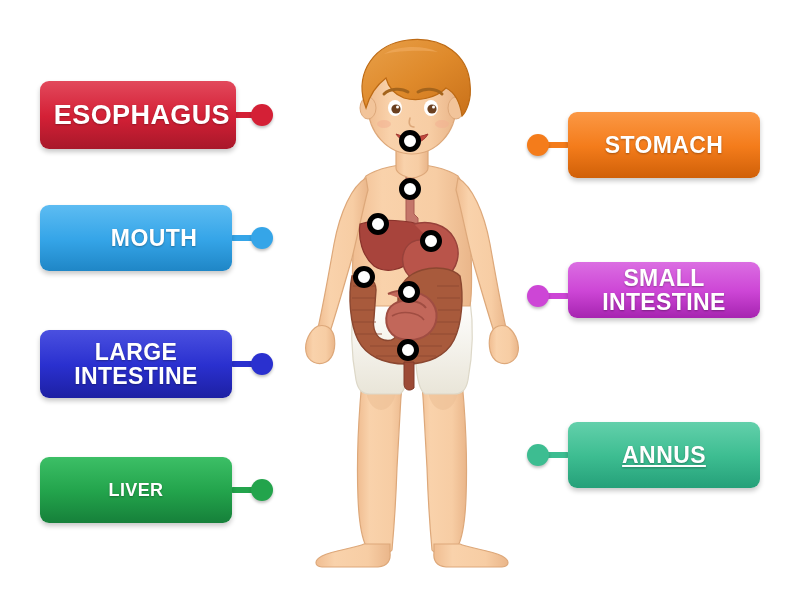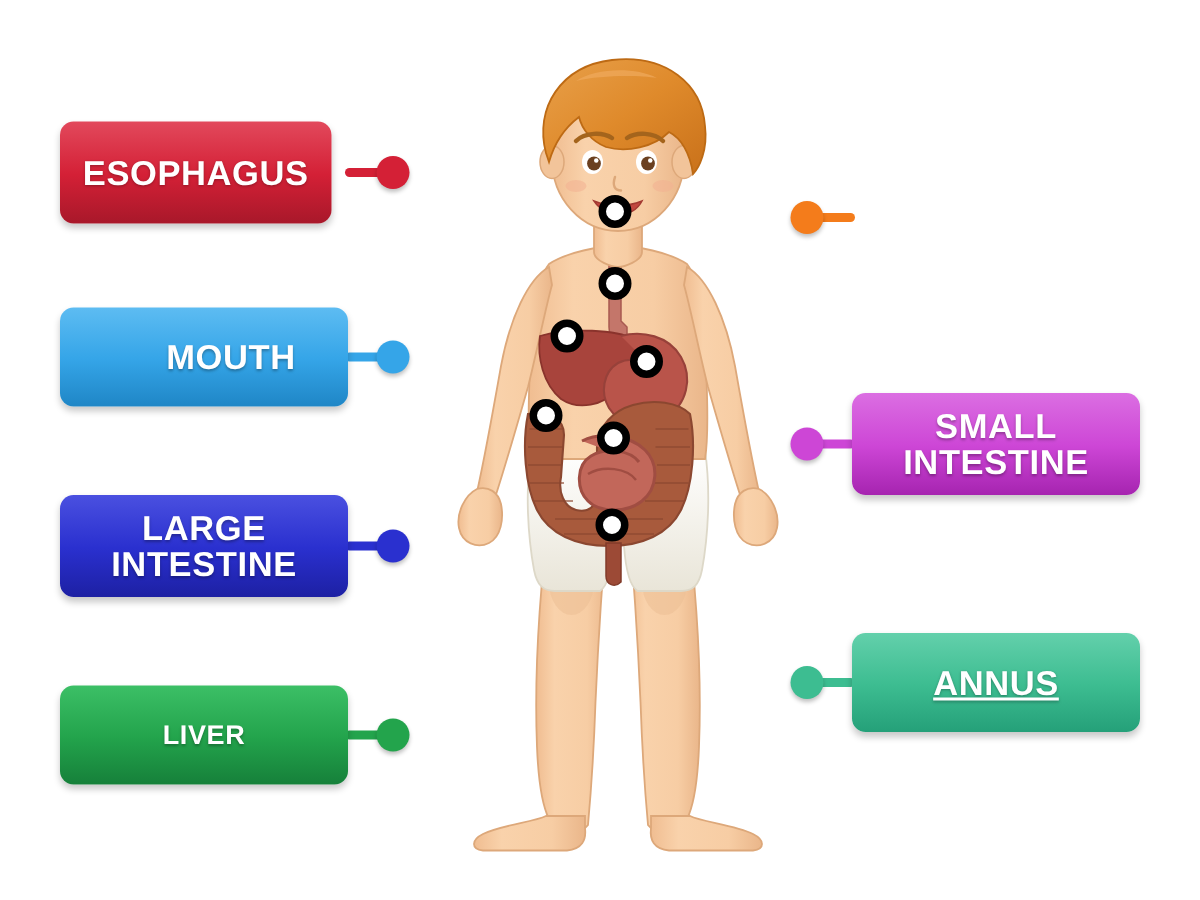--- a/index.html
+++ b/index.html
@@ -166,22 +166,22 @@
 
       <path d="M100 106 C108 118 126 118 132 106 C122 110 110 110 100 106 Z" fill="#c2483f" stroke="#a33a32" stroke-width="1"></path>
 
       <ellipse cx="88" cy="96" rx="7" ry="4" fill="#f3b191" opacity="0.55"></ellipse>
       <ellipse cx="146" cy="96" rx="7" ry="4" fill="#f3b191" opacity="0.55"></ellipse>
     </svg>
   </div>
 
   <div class="connector" style="left:230px;top:112px;width:28px;background:#d42036;"></div>
   <div class="knob" style="left:251px;top:104px;background:#d42036;"></div>
-  <div class="label-card" style="left:40px;top:81px;width:181px;height:68px;font-size:23px;
-              background:linear-gradient(180deg,#e2495c 0%,#d42036 52%,#a8182a 100%);">
+  <div class="label-card" style="left:40px;top:81px;width:196px;height:68px;font-size:27px;
+              background:linear-gradient(180deg,#e2495c 0%,#d42036 52%,#a8182a 100%);justify-content:flex-end;">
     <span class="txt">ESOPHAGUS</span>
   </div>
 
   <div class="connector" style="left:230px;top:235px;width:28px;background:#35a5e8;"></div>
   <div class="knob" style="left:251px;top:227px;background:#35a5e8;"></div>
   <div class="label-card" style="left:40px;top:205px;width:192px;height:66px;font-size:23px;
               background:linear-gradient(180deg,#5dbcf2 0%,#35a5e8 52%,#1f86c6 100%);padding-left:36px;">
     <span class="txt">MOUTH</span>
   </div>
 
@@ -195,24 +195,28 @@
 
   <div class="connector" style="left:230px;top:487px;width:28px;background:#23a44c;"></div>
   <div class="knob" style="left:251px;top:479px;background:#23a44c;"></div>
   <div class="label-card" style="left:40px;top:457px;width:192px;height:66px;font-size:18px;
               background:linear-gradient(180deg,#3cbf66 0%,#23a44c 52%,#16803a 100%);">
     <span class="txt">LIVER</span>
   </div>
 
   <div class="connector" style="left:542px;top:142px;width:28px;background:#f47c1b;"></div>
   <div class="knob" style="left:527px;top:134px;background:#f47c1b;"></div>
+  <div class="label-card" style="left:568px;top:112px;width:192px;height:66px;font-size:23px;
+              background:linear-gradient(180deg,#fb9845 0%,#f47c1b 52%,#d06008 100%);">
+    <span class="txt">STOMACH</span>
+  </div>
 
   <div class="connector" style="left:542px;top:293px;width:28px;background:#cd46d6;"></div>
   <div class="knob" style="left:527px;top:285px;background:#cd46d6;"></div>
-  <div class="label-card" style="left:568px;top:262px;width:192px;height:68px;font-size:23px;
+  <div class="label-card" style="left:568px;top:262px;width:192px;height:56px;font-size:23px;
               background:linear-gradient(180deg,#db6ee2 0%,#cd46d6 52%,#a624b0 100%);">
     <span class="txt">SMALL
 INTESTINE</span>
   </div>
 
   <div class="connector" style="left:542px;top:452px;width:28px;background:#3dbd91;"></div>
   <div class="knob" style="left:527px;top:444px;background:#3dbd91;"></div>
   <div class="label-card" style="left:568px;top:422px;width:192px;height:66px;font-size:23px;
               background:linear-gradient(180deg,#63d0ab 0%,#3dbd91 52%,#25a079 100%);text-decoration:underline;">
     <span class="txt">ANNUS</span>

